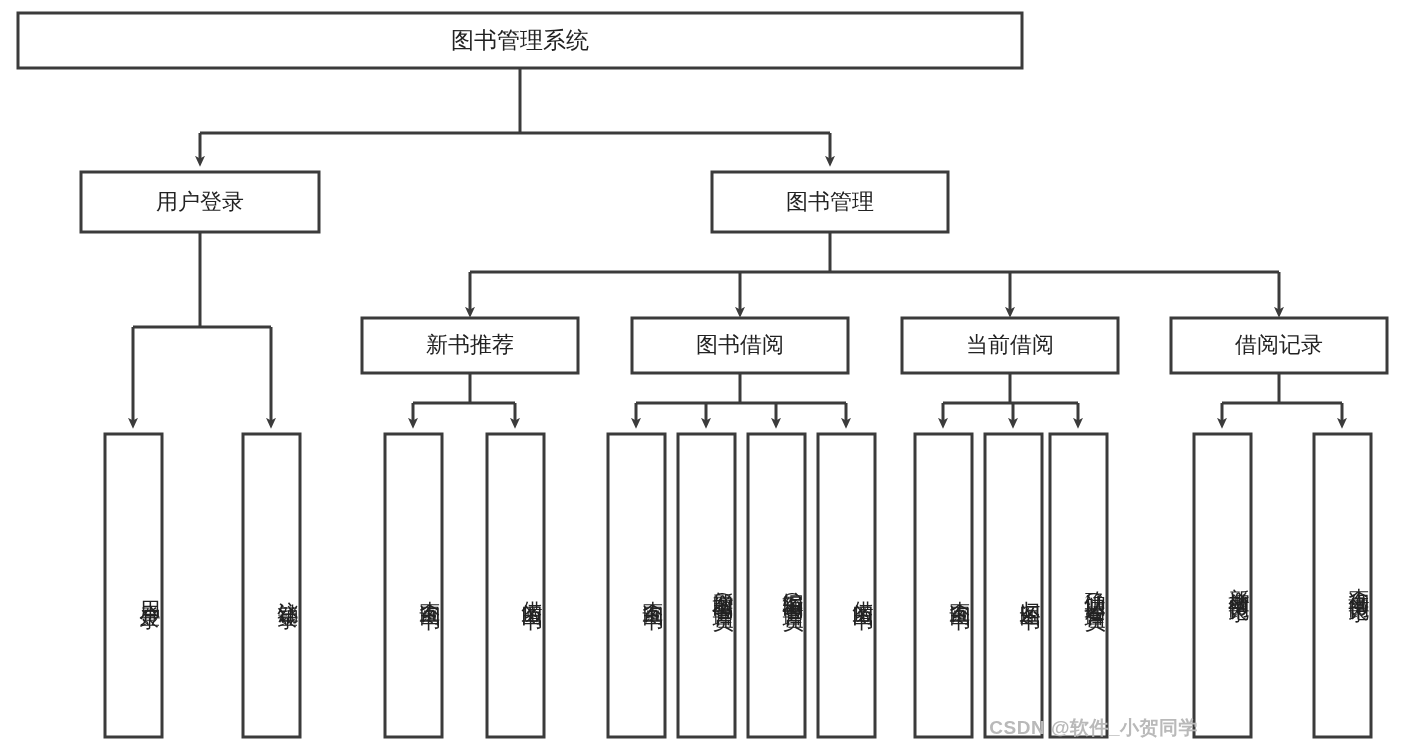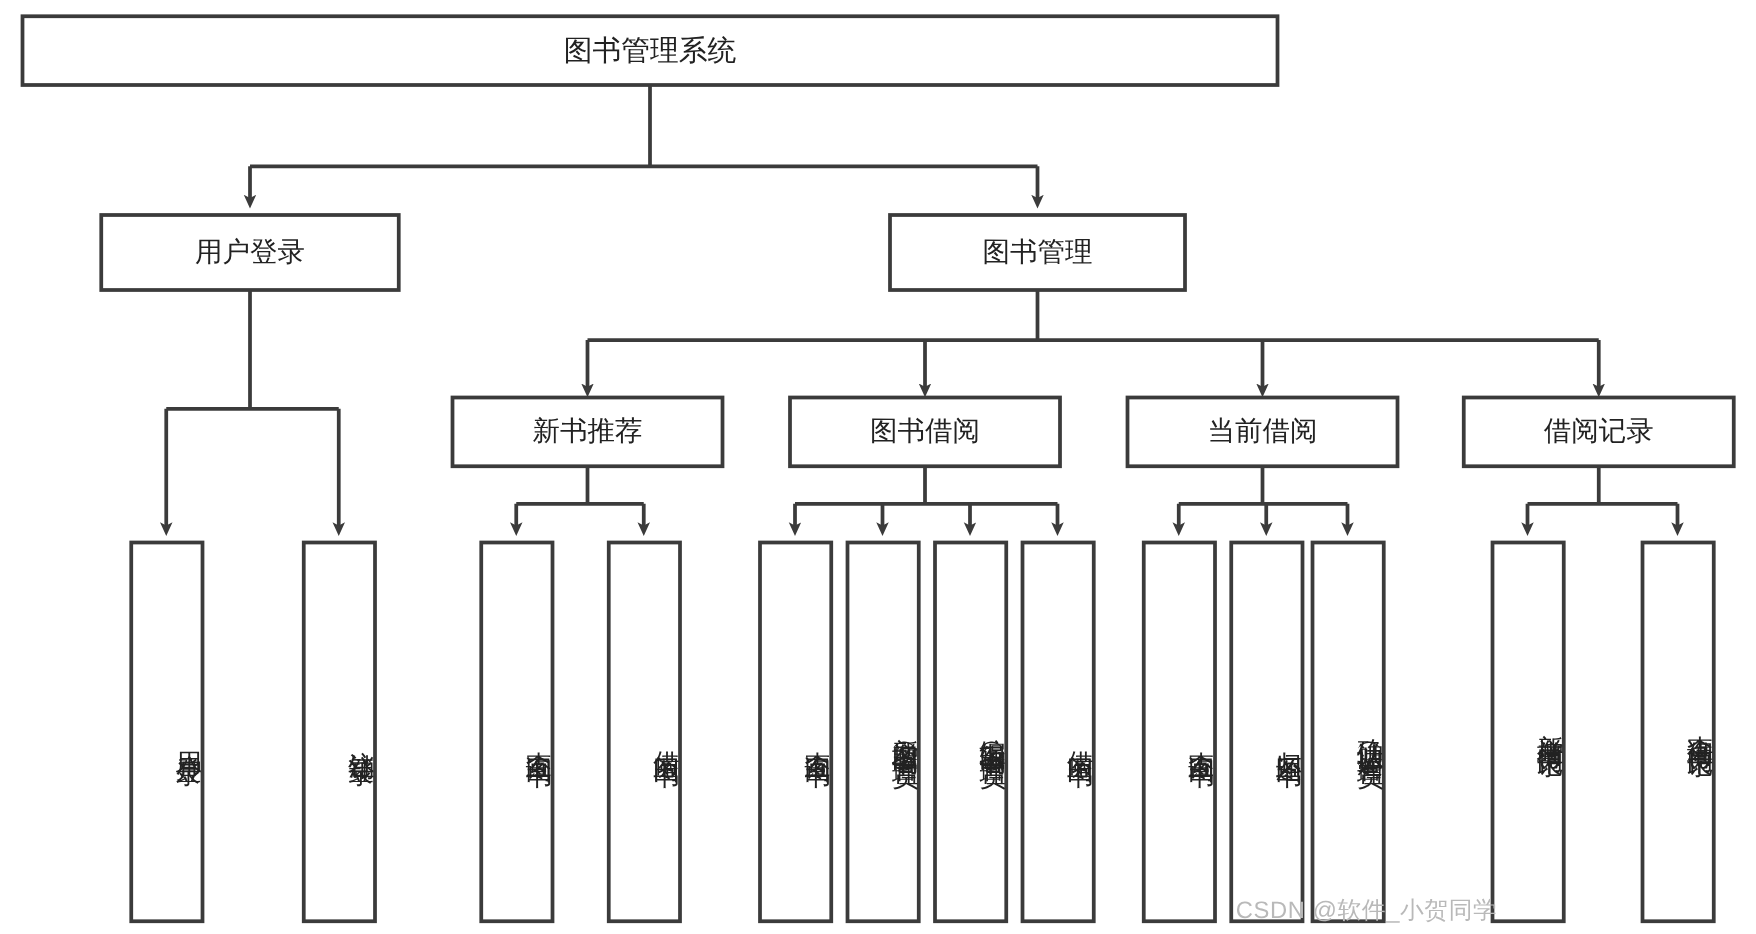--- a/index.html
+++ b/index.html
@@ -70,20 +70,21 @@
   }
   .watermark {
     position: absolute;
     right: 10px;
     bottom: 6px;
     font-family: "Liberation Sans", "DejaVu Sans", sans-serif;
     font-size: 19px;
     color: #b9b9b9;
     white-space: nowrap;
     letter-spacing: 0.5px;
+    font-weight: bold;
   }
 </style>
 </head>
 <body>
 
 <div id="diagram-root">
 
   <svg id="flow" viewBox="0 0 1405 747">
     <defs>
       <marker id="arrow" markerWidth="12" markerHeight="12" refX="5.2" refY="5" orient="auto" markerUnits="userSpaceOnUse">

